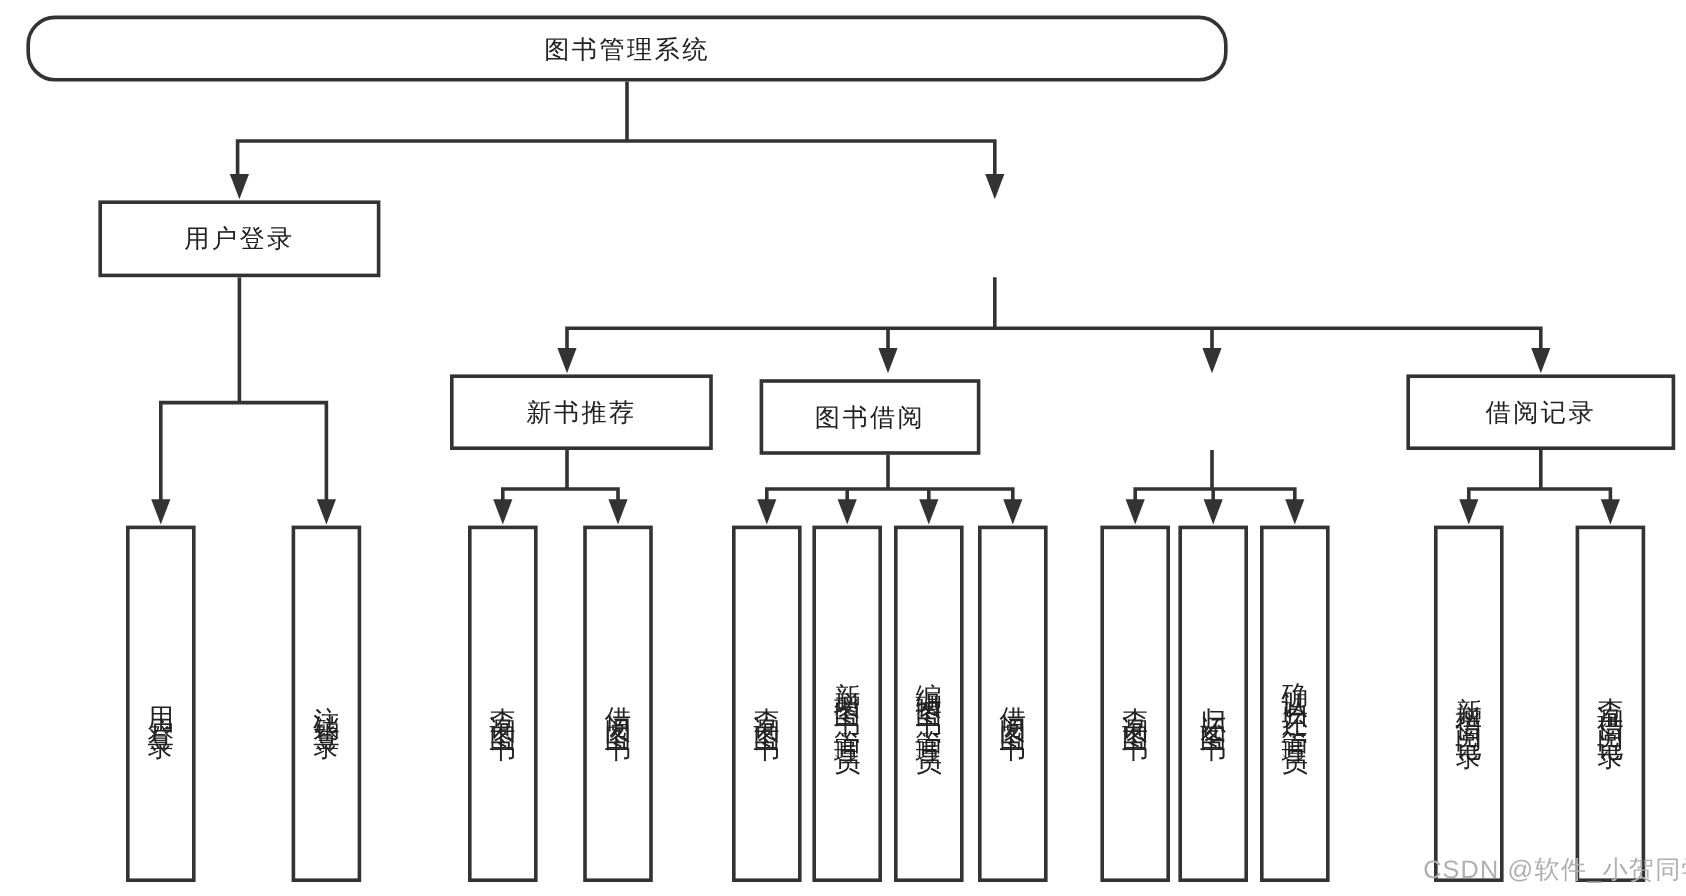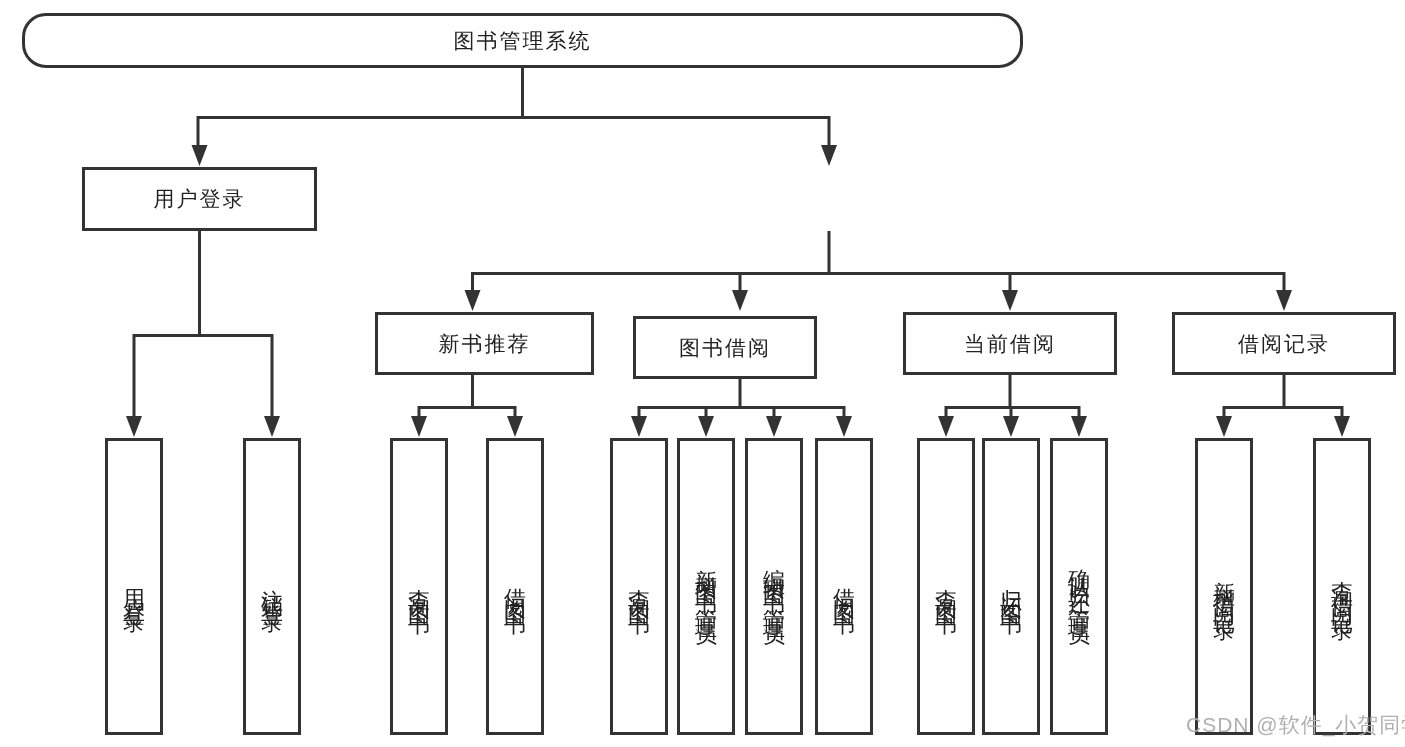--- a/index.html
+++ b/index.html
@@ -81,23 +81,20 @@
   <div class="node" style="left:82px;top:167px;width:235px;height:64px;">
     <span class="hlabel">用户登录</span>
   </div>
 
   <div class="node" style="left:363px;top:312px;width:219px;height:63px;margin-left:12px;">
     <span class="hlabel">新书推荐</span>
   </div>
   <div class="node" style="left:633px;top:316px;width:184px;height:63px;">
     <span class="hlabel">图书借阅</span>
   </div>
-  <div class="node" style="left:903px;top:312px;width:214px;height:63px;">
-    <span class="hlabel">当前借阅</span>
-  </div>
   <div class="node" style="left:1172px;top:312px;width:224px;height:63px;">
     <span class="hlabel">借阅记录</span>
   </div>
 
   <div class="node" style="left:105px;top:438px;width:58px;height:297px;">
     <span class="vlabel">用户登录</span>
   </div>
   <div class="node" style="left:243px;top:438px;width:58px;height:297px;">
     <span class="vlabel">注销登录</span>
   </div>

